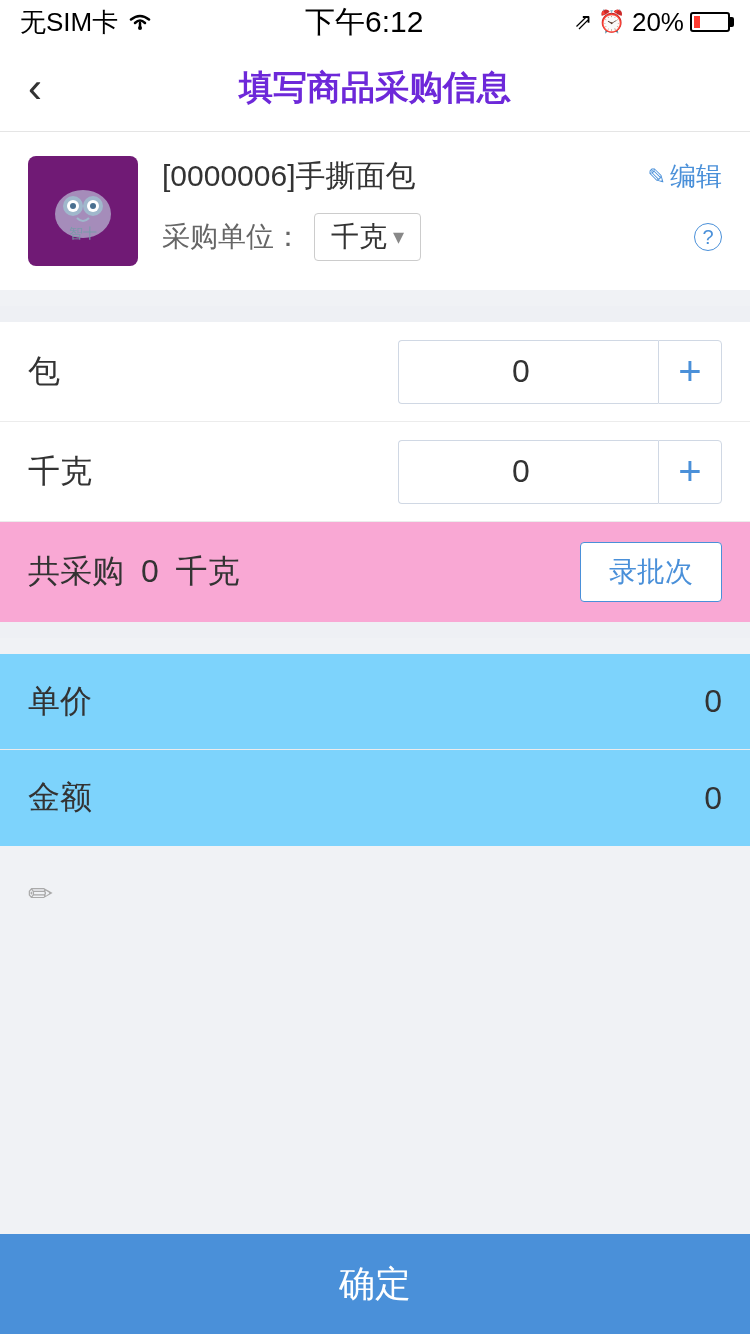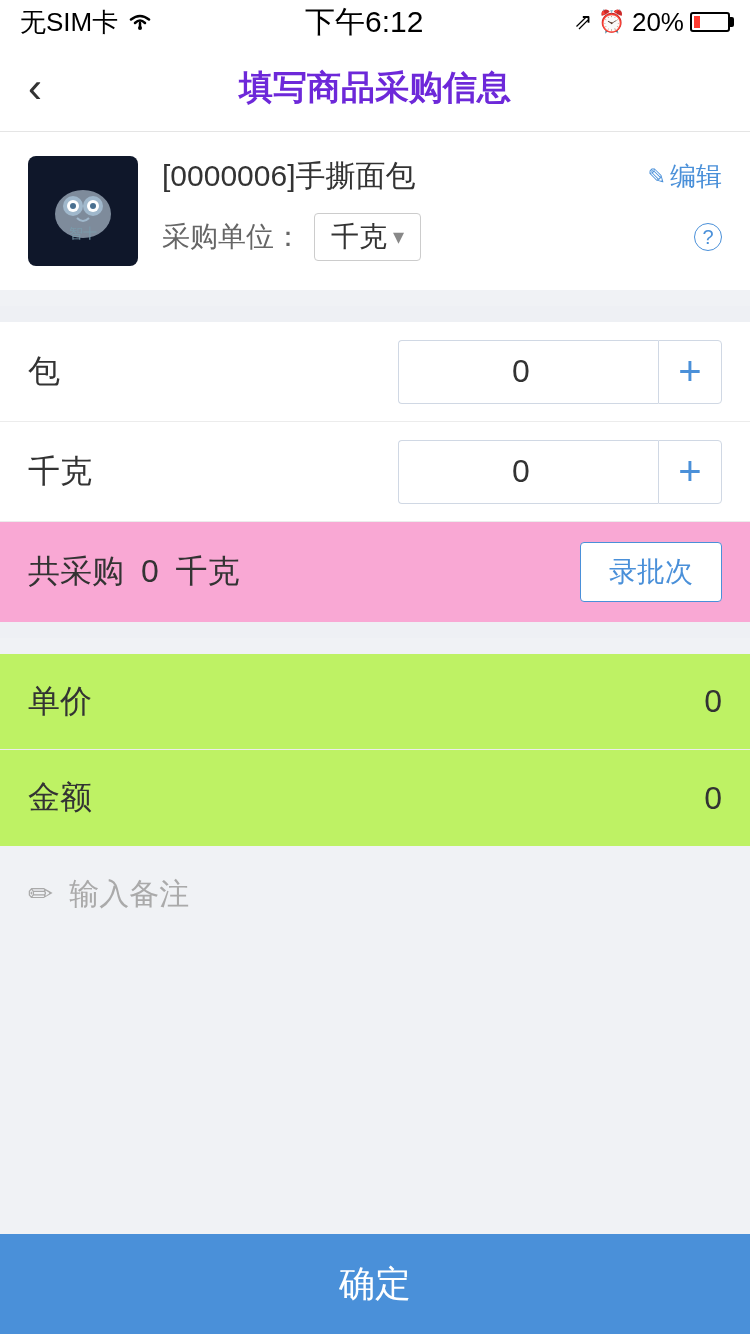--- a/index.html
+++ b/index.html
@@ -66,21 +66,21 @@
     .product-card {
       background: #fff;
       padding: 24px 28px;
       display: flex;
       align-items: flex-start;
       gap: 24px;
       margin-bottom: 16px;
     }
     .product-image {
       width: 110px; height: 110px;
-      background: #0f172a;
+      background: #701a75;
       border-radius: 8px;
       display: flex; align-items: center; justify-content: center;
       flex-shrink: 0;
     }
     .product-image-inner {
       width: 80px; height: 70px;
       display: flex; align-items: center; justify-content: center;
       color: #a0b0c0; font-size: 38px;
     }
     .product-info { flex: 1; }
@@ -159,21 +159,21 @@
     .batch-btn {
       border: 1.5px solid #4a90d9;
       border-radius: 4px;
       padding: 10px 28px;
       font-size: 28px; color: #4a90d9;
       background: #fff; cursor: pointer;
     }
 
     
     .price-section {
-      background: #bef264;
+      background: #7dd3fc;
       margin-top: 16px;
     }
     .price-row {
       display: flex; align-items: center; justify-content: space-between;
       padding: 0 28px; height: 96px;
       border-bottom: 1px solid #ececec;
     }
     .price-row:last-child { border-bottom: none; }
     .price-row-label { font-size: 32px; color: #333; }
     .price-row-value { font-size: 32px; color: #333; }
@@ -321,20 +321,19 @@
     <span class="price-row-value">0</span>
   </div>
   <div class="price-row">
     <span class="price-row-label">金额</span>
     <span class="price-row-value">0</span>
   </div>
 </div>
 
 <div class="notes-section">
   <span class="notes-icon">✏</span>
-  <span class="notes-placeholder">输入备注</span>
 </div>
 
 <div class="bottom-space"></div>
 
 <div class="confirm-btn-wrap">
   <span class="confirm-btn-text">确定</span>
 </div>
 
 </body></html>

